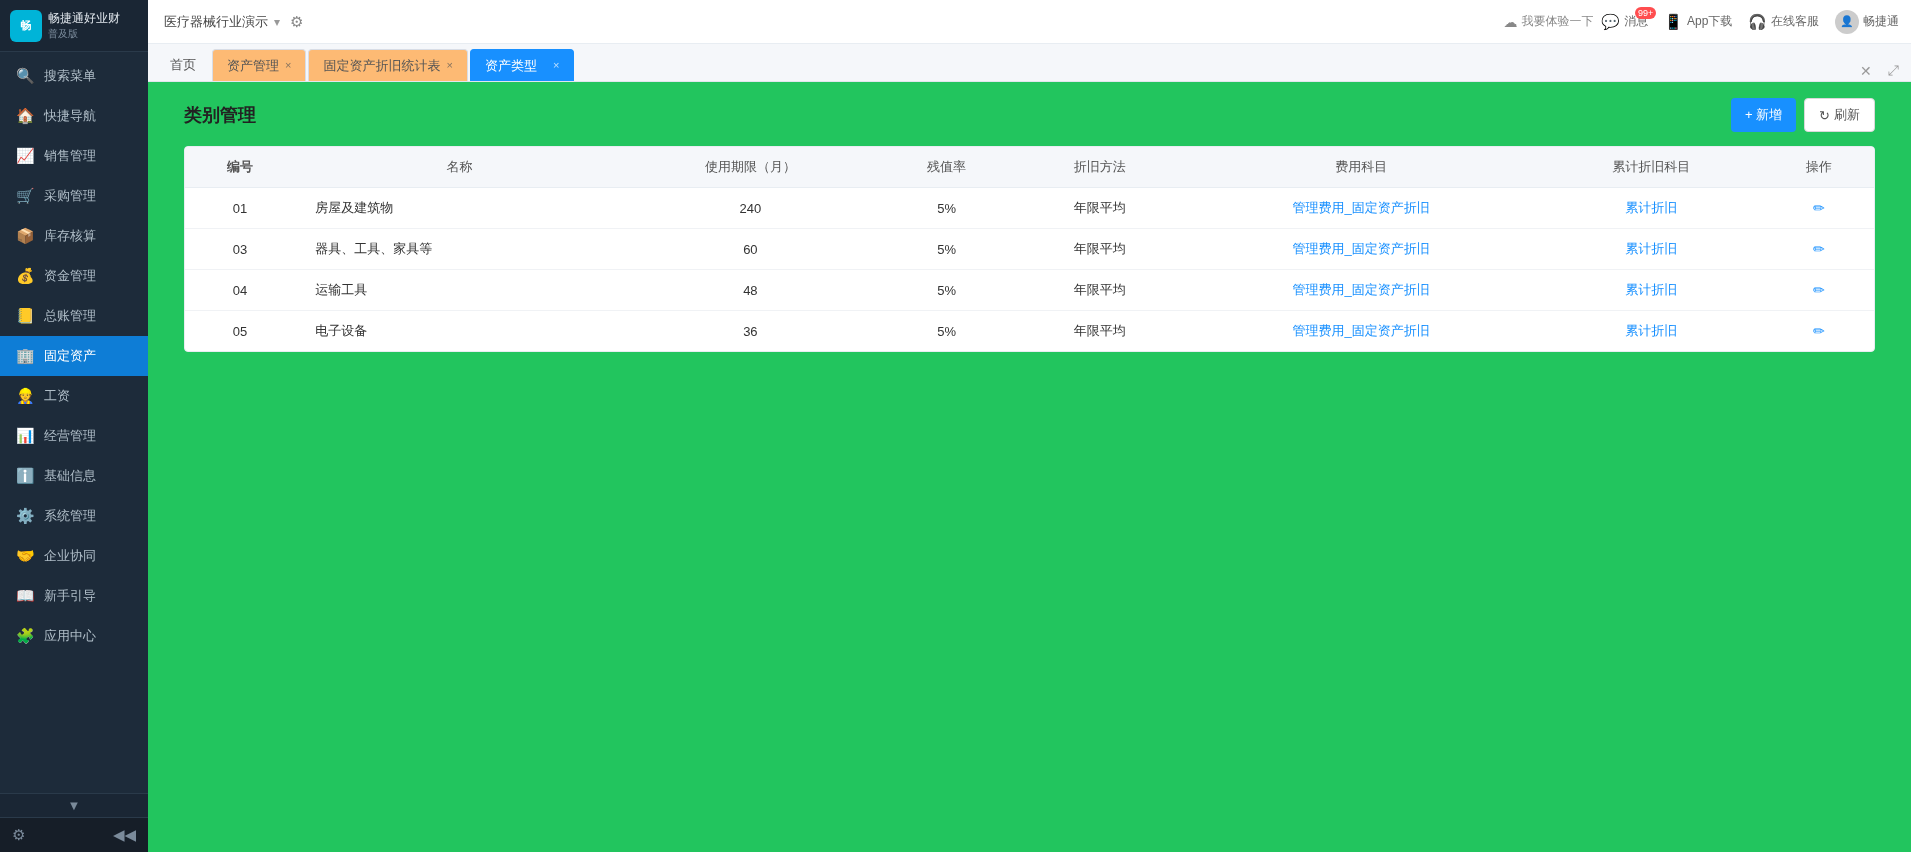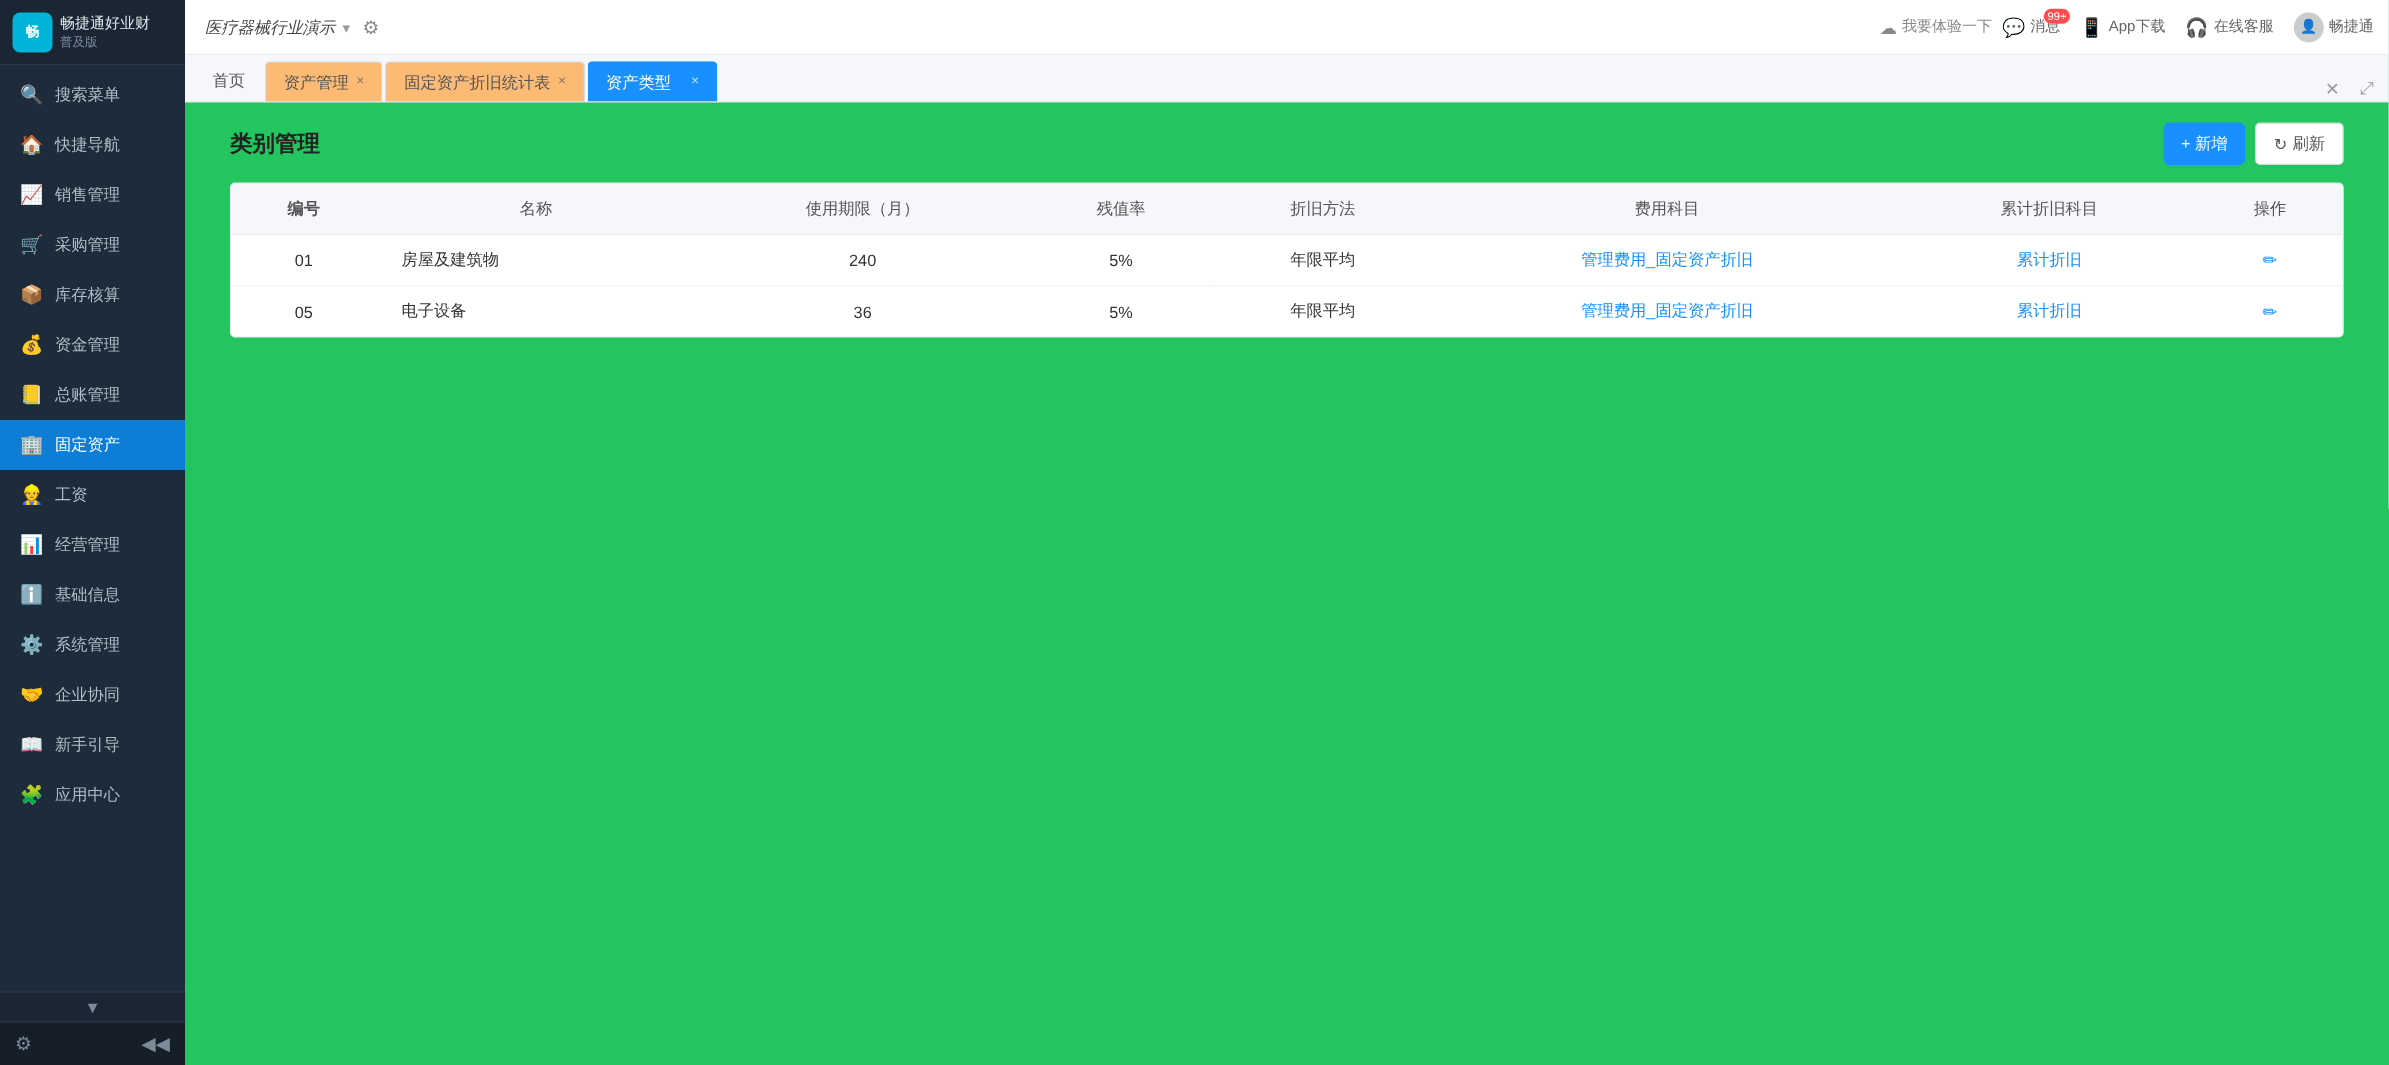--- a/index.html
+++ b/index.html
@@ -71,21 +71,21 @@
       padding: 0 12px 0 16px;
       border-bottom: 1px solid #e8edf2;
       gap: 8px;
       flex-shrink: 0;
     }
     .topbar-context {
       display: flex; align-items: center; gap: 6px;
       font-size: 13px; color: #333;
       flex: 1;
     }
-    .topbar-context-text { font-size: 13px; color: #444; font-style: italic; }
+    .topbar-context-text { font-size: 13px; color: #444; }
     .topbar-context-arrow { color: #999; font-size: 12px; }
     .topbar-settings-icon { color: #888; font-size: 15px; cursor: pointer; margin-left: 4px; }
     .topbar-try {
       display: flex; align-items: center; gap: 4px;
       color: #888; font-size: 12px; cursor: pointer;
       margin-left: 16px;
     }
     .topbar-try-icon { font-size: 14px; }
     .topbar-right {
       display: flex; align-items: center; gap: 16px;
@@ -370,20 +370,40 @@
               <th>累计折旧科目</th>
               <th>操作</th>
             </tr>
         </thead>
         <tbody>
 
         <tr>
     <td class="td-num">01</td>
     <td class="td-name">房屋及建筑物</td>
     <td>240</td>
+    <td>5%</td>
+    <td>年限平均</td>
+    <td class="td-link">管理费用_固定资产折旧</td>
+    <td class="td-link">累计折旧</td>
+    <td><span class="edit-icon">✏</span></td>
+  </tr>
+            <tr>
+    <td class="td-num">03</td>
+    <td class="td-name">器具、工具、家具等</td>
+    <td>60</td>
+    <td>5%</td>
+    <td>年限平均</td>
+    <td class="td-link">管理费用_固定资产折旧</td>
+    <td class="td-link">累计折旧</td>
+    <td><span class="edit-icon">✏</span></td>
+  </tr>
+            <tr>
+    <td class="td-num">04</td>
+    <td class="td-name">运输工具</td>
+    <td>48</td>
     <td>5%</td>
     <td>年限平均</td>
     <td class="td-link">管理费用_固定资产折旧</td>
     <td class="td-link">累计折旧</td>
     <td><span class="edit-icon">✏</span></td>
   </tr>
             <tr>
     <td class="td-num">05</td>
     <td class="td-name">电子设备</td>
     <td>36</td>

